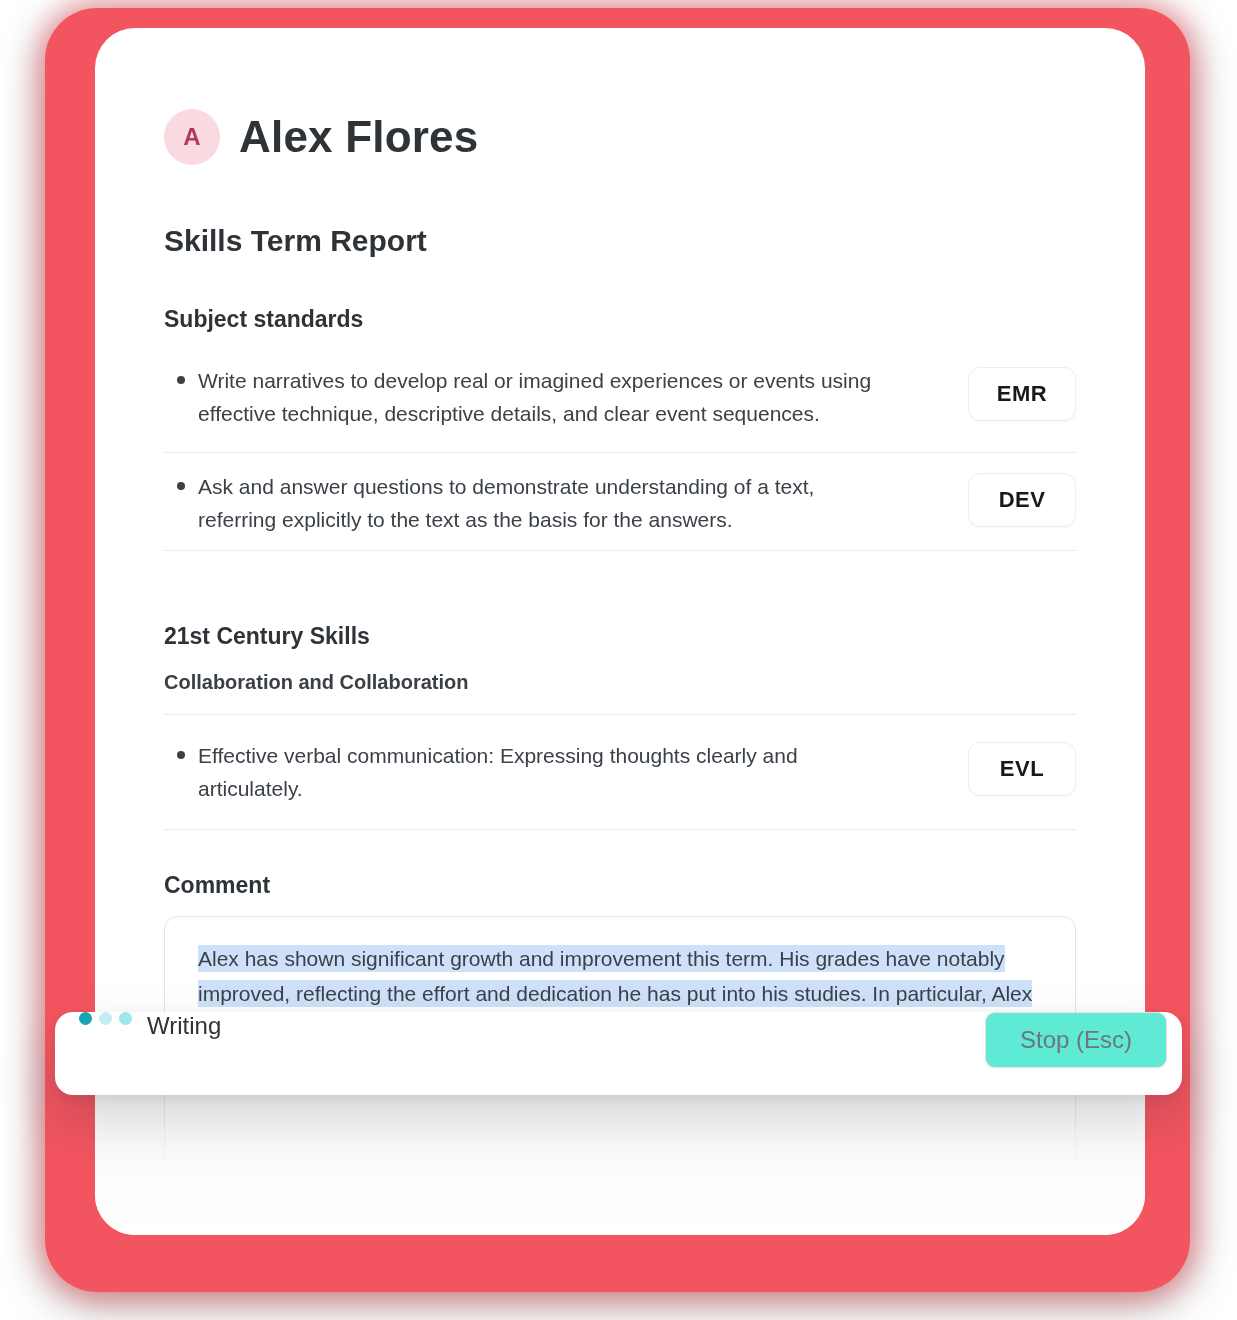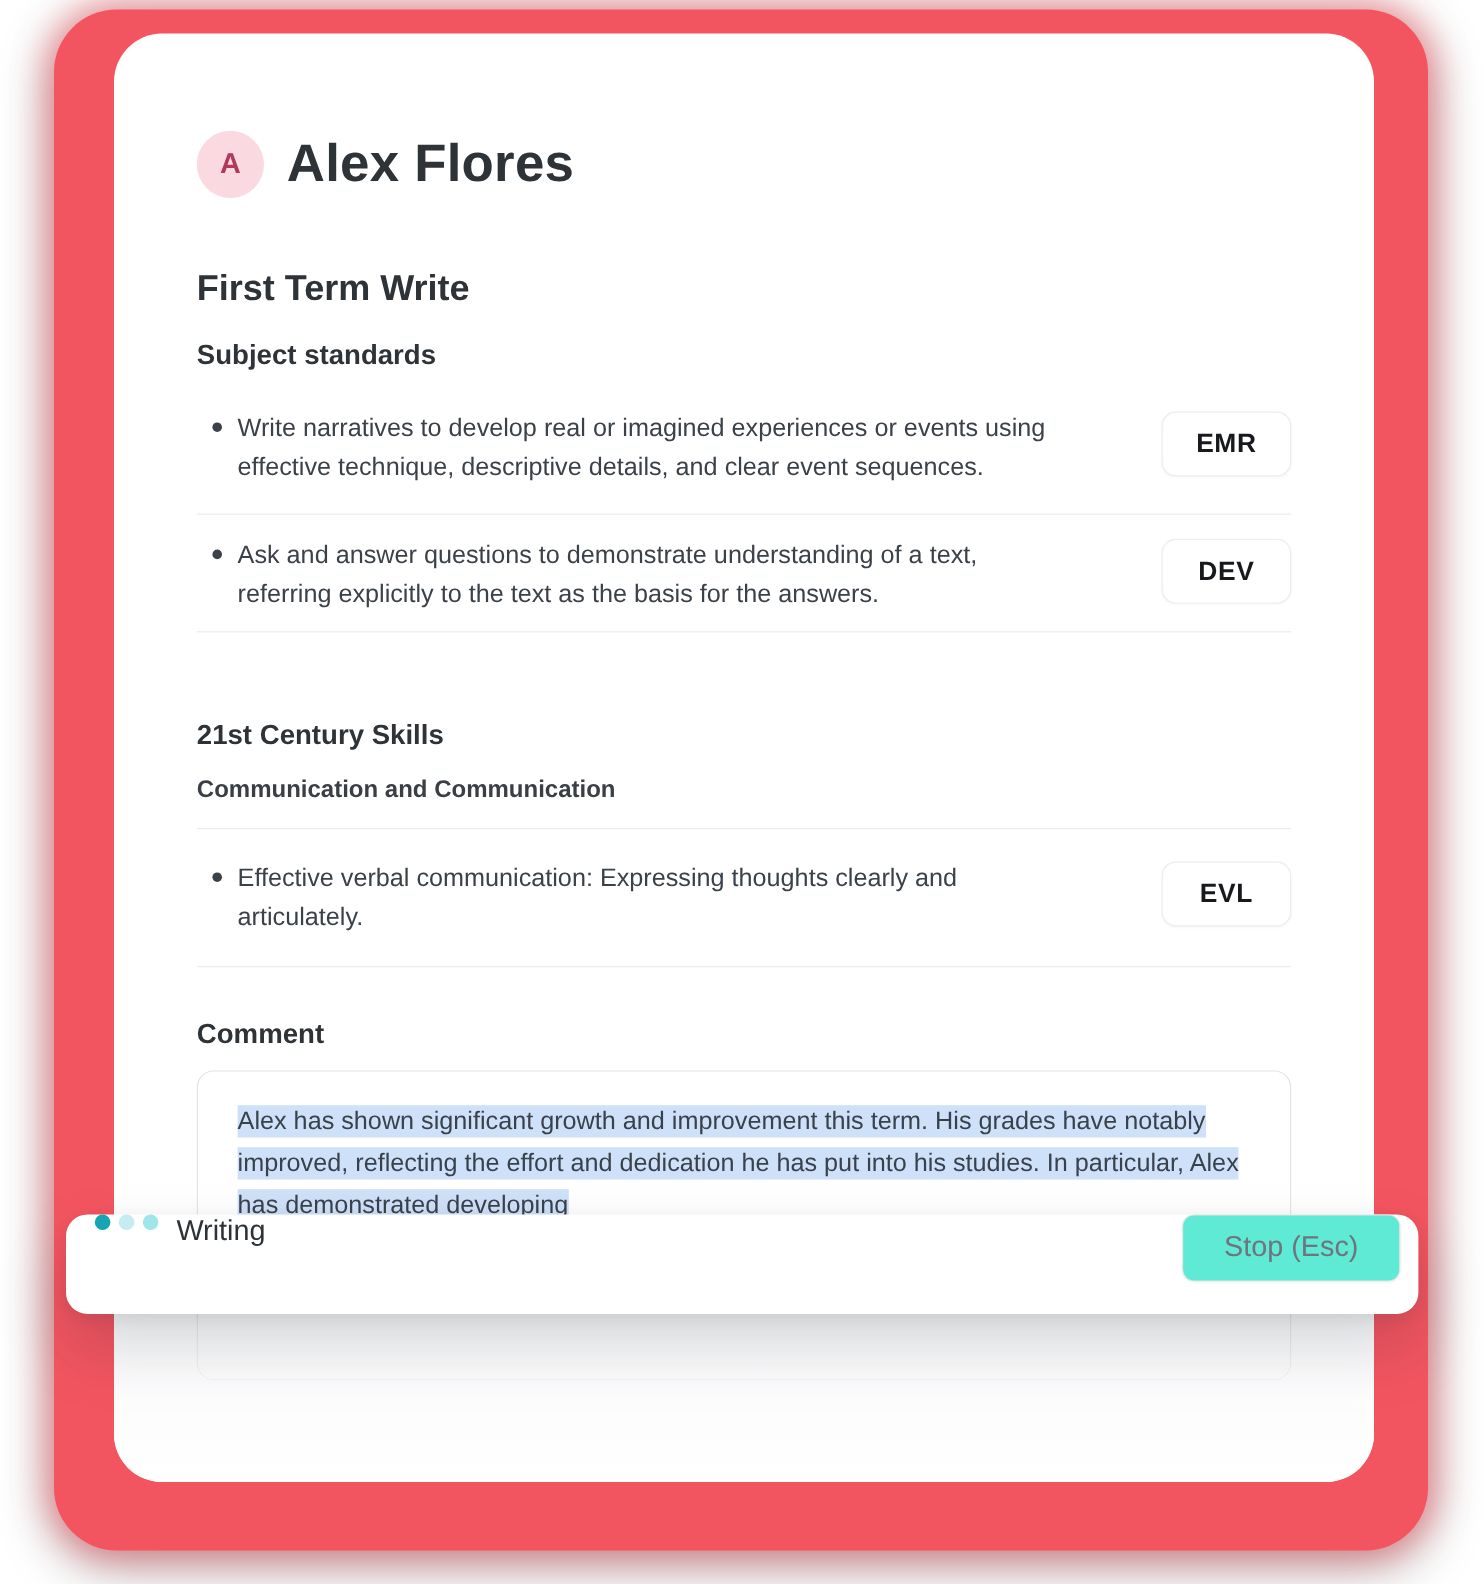--- a/index.html
+++ b/index.html
@@ -69,21 +69,21 @@
     font-weight: 800;
     color: #2e3338;
     line-height: 38px;
   }
   .section-heading {
     font-size: 23px;
     font-weight: 800;
     color: #2e3338;
     line-height: 30px;
   }
-  .sh-standards { margin-top: 20px; }
+  .sh-standards { margin-top: 44px; }
   .sh-skills { margin-top: 70px; }
   .sh-comment { margin-top: 40px; }
   .sub-heading {
     margin-top: 17px;
     font-size: 20px;
     font-weight: 600;
     color: #3a3f45;
     line-height: 28px;
   }
   
@@ -206,21 +206,21 @@
 
   <div class="card">
 
     <div class="header-row">
       <div class="avatar">
         <span>A</span>
       </div>
       <div class="student-name">Alex Flores</div>
     </div>
 
-    <h2 class="report-title">First Term Write</h2>
+    <h2 class="report-title">Skills Term Report</h2>
 
     <h3 class="section-heading sh-standards">Subject standards</h3>
 
     <div class="standards-list">
       <div class="standard-row row-pad-2">
         <div class="standard-text">
           <span class="bullet-dot"></span>
           <span>Write narratives to develop real or imagined experiences or events using effective technique, descriptive details, and clear event sequences.</span>
         </div>
         <div class="badge">
@@ -232,21 +232,21 @@
           <span class="bullet-dot"></span>
           <span>Ask and answer questions to demonstrate understanding of a text, referring explicitly to the text as the basis for the answers.</span>
         </div>
         <div class="badge">
           <span>DEV</span>
         </div>
       </div>
     </div>
 
     <h3 class="section-heading sh-skills">21st Century Skills</h3>
-    <div class="sub-heading">Communication and Communication</div>
+    <div class="sub-heading">Collaboration and Collaboration</div>
 
     <div class="skills-list">
       <div class="standard-row row-pad-3">
         <div class="standard-text">
           <span class="bullet-dot"></span>
           <span>Effective verbal communication: Expressing thoughts clearly and articulately.</span>
         </div>
         <div class="badge">
           <span>EVL</span>
         </div>

